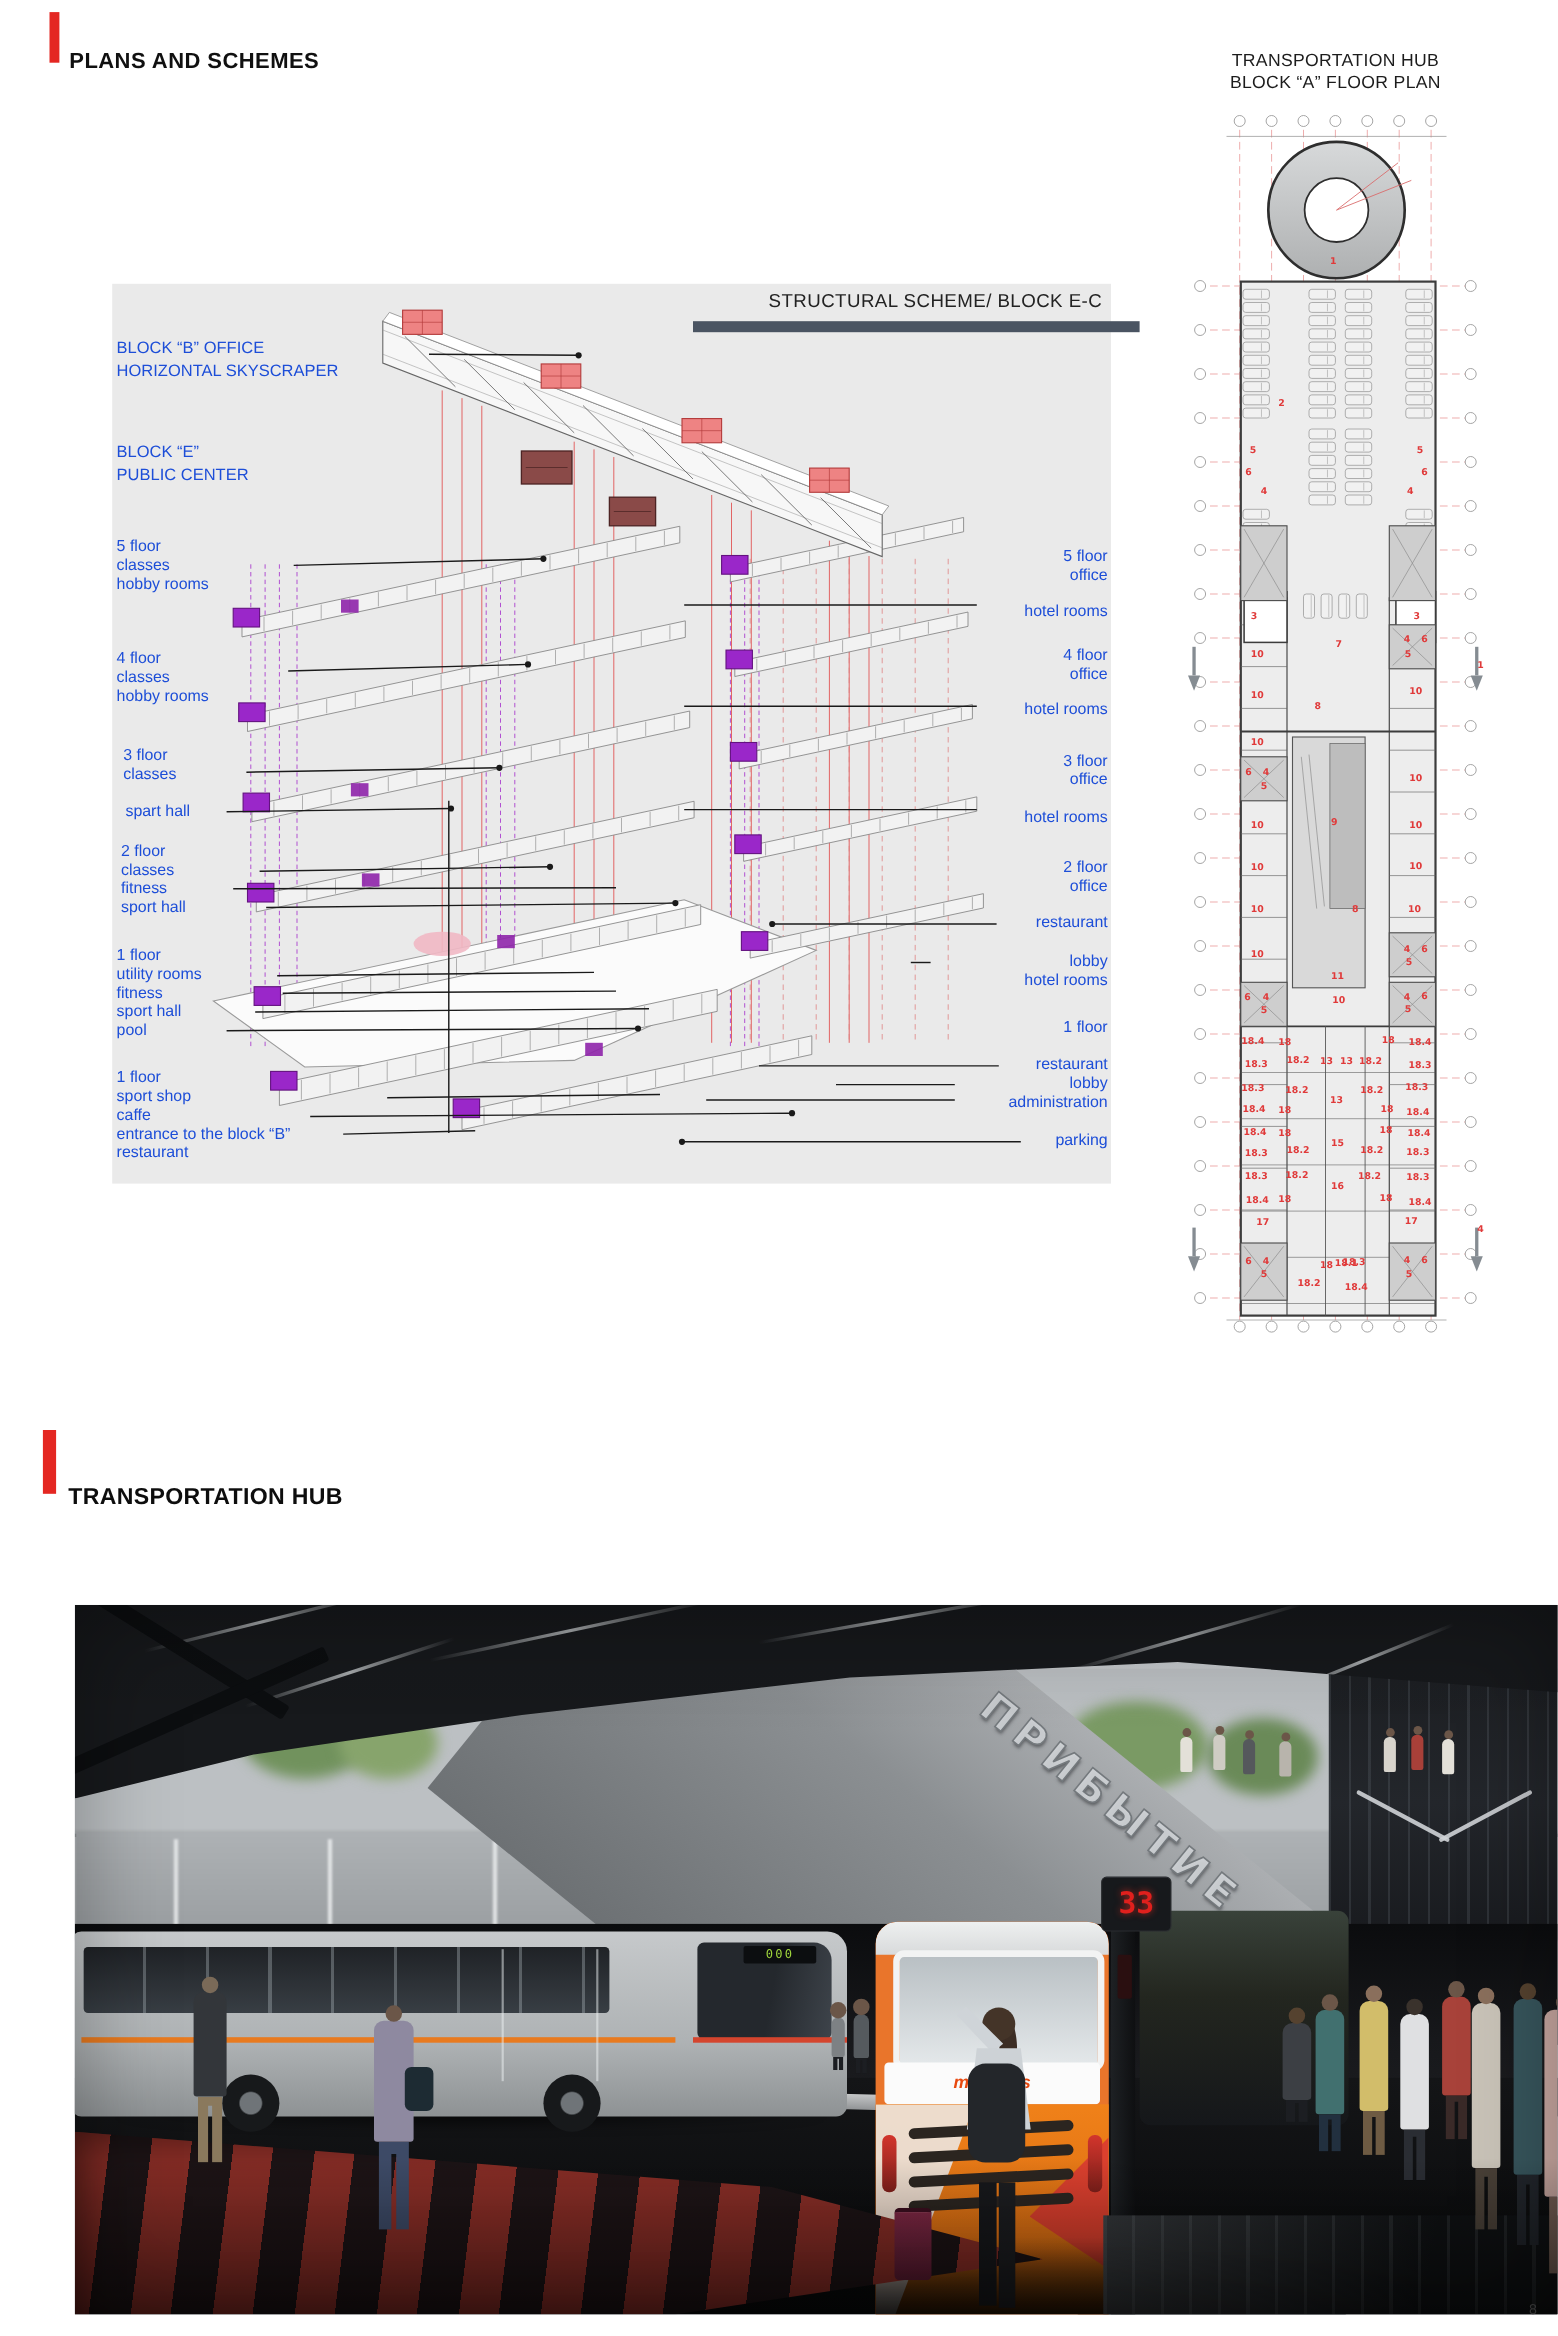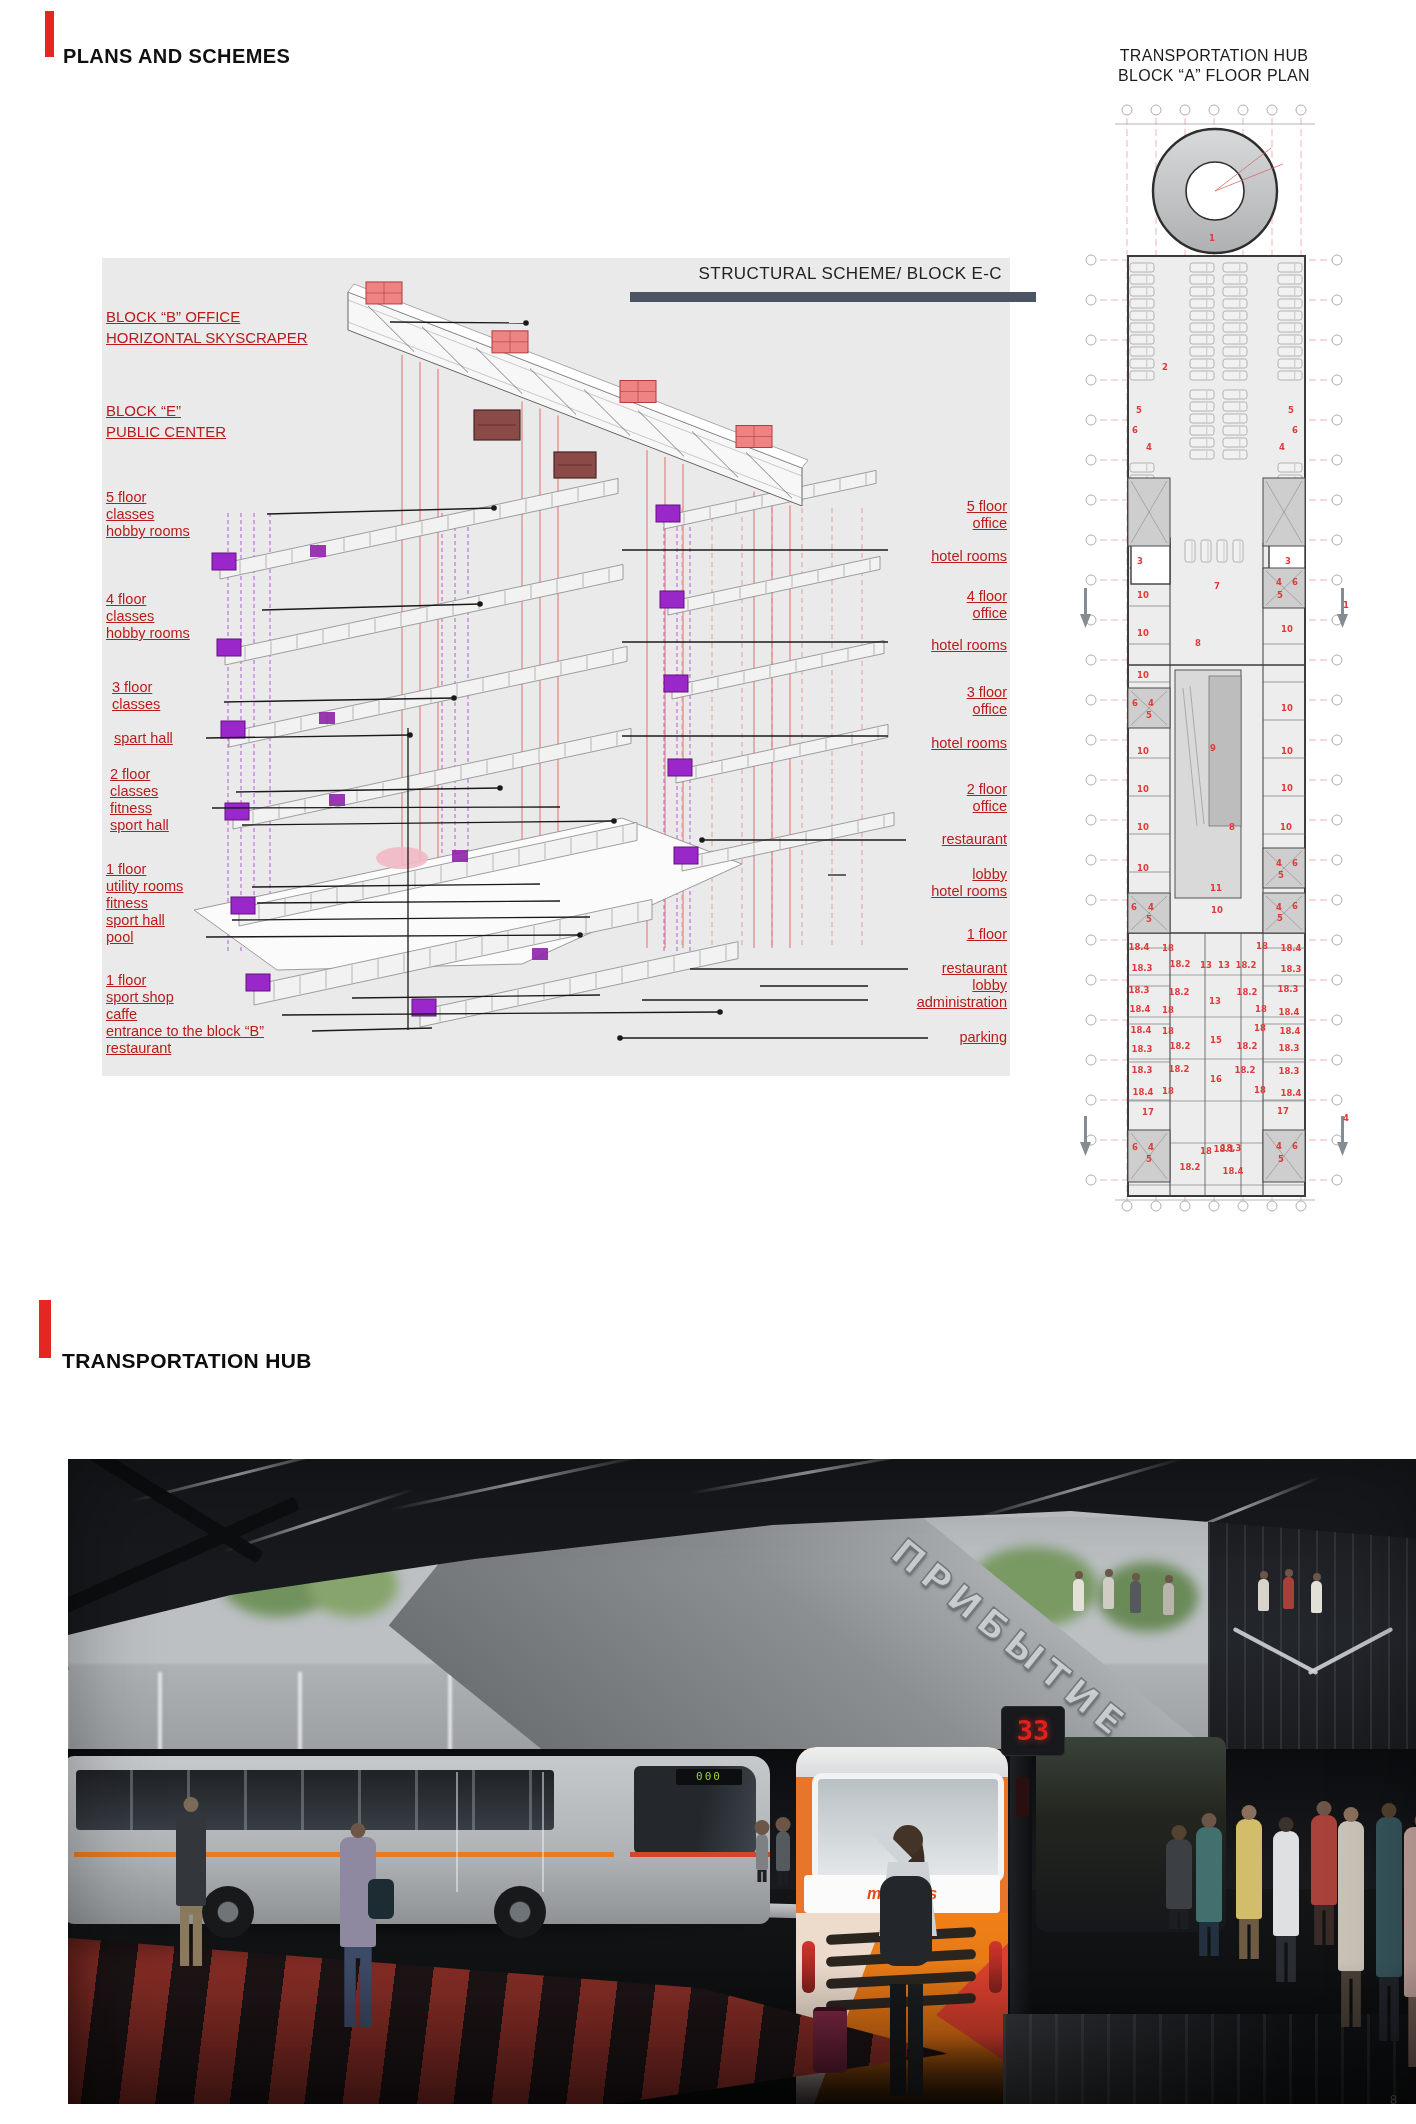--- a/index.html
+++ b/index.html
@@ -10,21 +10,21 @@
   .accent.hub{left:39px;top:1300px;width:12px;height:58px;}
   .page-title{position:absolute;left:63px;top:32px;font-size:20px;font-weight:700;letter-spacing:.4px;color:#101010;}
   .plan-title{position:absolute;left:1068px;top:46px;width:292px;text-align:center;
               font-size:16px;line-height:20px;font-weight:500;color:#1c1c1c;letter-spacing:.3px;}
   
   .scheme-panel{position:absolute;left:102px;top:258px;width:908px;height:818px;background:#eaeaea;}
   .scheme-header{position:absolute;right:8px;top:6px;font-size:17px;font-weight:500;letter-spacing:.4px;color:#222;}
   .scheme-bar{position:absolute;left:528px;top:34px;width:406px;height:10px;background:#4a5462;}
   #scheme-svg{position:absolute;left:0;top:0;width:908px;height:818px;}
   #scheme-labels{position:absolute;left:0;top:0;width:1416px;height:2124px;pointer-events:none;}
-  .floor-label{position:absolute;font-size:14.5px;line-height:17px;color:#b91c1c;white-space:pre-line;text-decoration:underline;}
+  .floor-label{position:absolute;font-size:14.5px;line-height:17px;color:#1d4ed8;white-space:pre-line;}
   .floor-label.block{font-size:15px;line-height:21px;}
   .floor-label.right{text-align:right;}
   
   .plan-wrap{position:absolute;left:1075px;top:88px;width:280px;height:1135px;}
   #plan-svg{position:absolute;left:0;top:0;width:280px;height:1135px;}
   #plan-rooms{position:absolute;left:0;top:0;width:280px;height:1135px;}
   #plan-rooms span{position:absolute;transform:translate(-50%,-50%);font-size:8.5px;font-weight:700;
                    color:#e03a3a;font-family:"DejaVu Sans",sans-serif;}
   
   .hub-title{position:absolute;left:62px;top:1332px;font-size:21px;font-weight:800;letter-spacing:.3px;color:#0d0d0d;}

